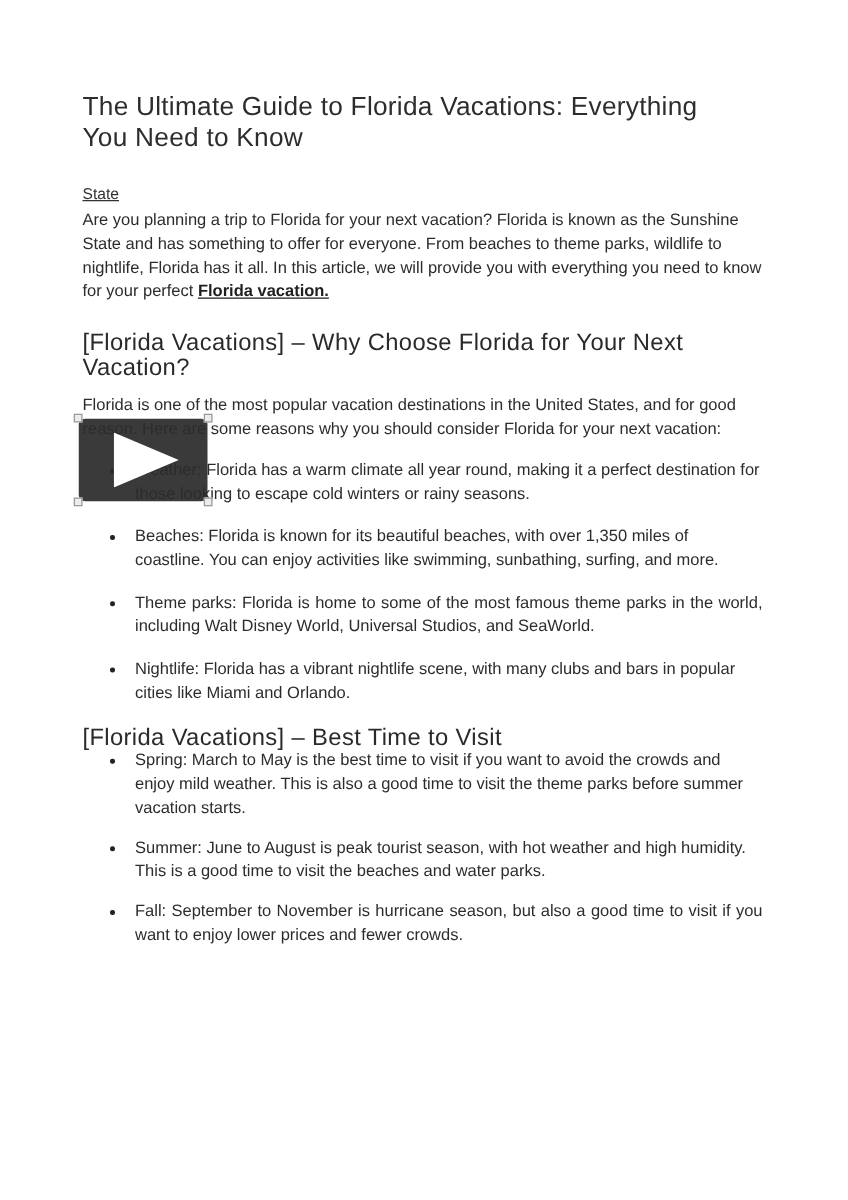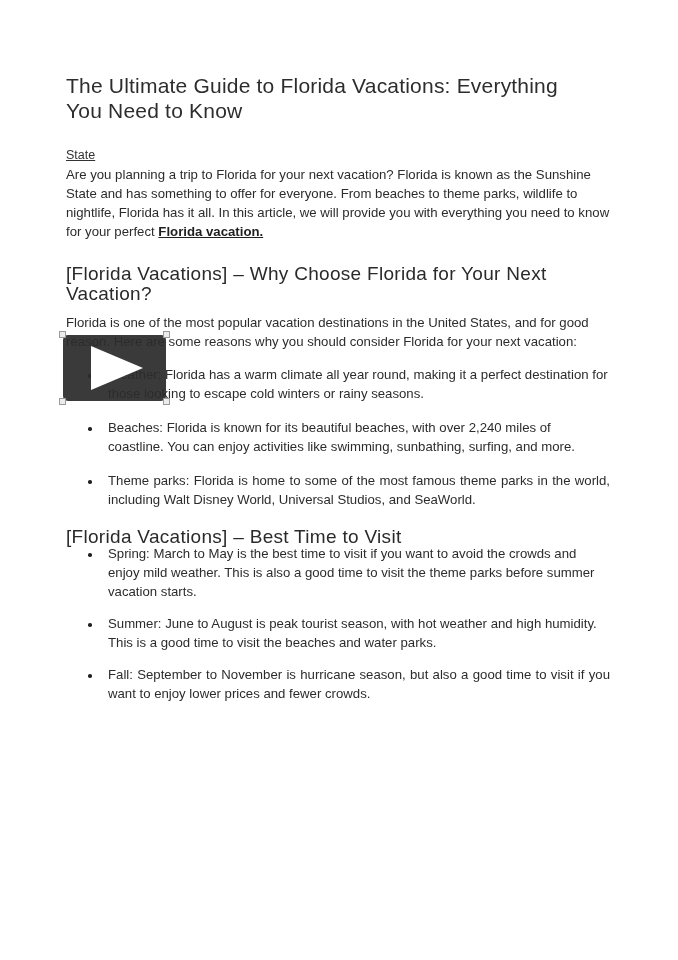--- a/index.html
+++ b/index.html
@@ -129,22 +129,23 @@
   <a class="category-link">State</a>
 
   <p class="intro"><span>Are you planning a trip to Florida for your next vacation? Florida is known as the Sunshine State and has something to offer for everyone. From beaches to theme parks, wildlife to nightlife, Florida has it all. In this article, we will provide you with everything you need to know for your perfect </span><a class="inline-link">Florida vacation.</a></p>
 
   <h2 class="heading-1">[Florida Vacations] – Why Choose Florida for Your Next Vacation?</h2>
 
   <p class="para-1">Florida is one of the most popular vacation destinations in the United States, and for good reason. Here are some reasons why you should consider Florida for your next vacation:</p>
 
   <ul class="list-1">
     <li>Weather: Florida has a warm climate all year round, making it a perfect destination for those looking to escape cold winters or rainy seasons.</li>
-    <li>Beaches: Florida is known for its beautiful beaches, with over 2,240 miles of coastline. You can enjoy activities like swimming, sunbathing, surfing, and more.</li>
+    <li>Beaches: Florida is known for its beautiful beaches, with over 1,350 miles of coastline. You can enjoy activities like swimming, sunbathing, surfing, and more.</li>
     <li class="justify">Theme parks: Florida is home to some of the most famous theme parks in the world, including Walt Disney World, Universal Studios, and SeaWorld.</li>
+    <li>Nightlife: Florida has a vibrant nightlife scene, with many clubs and bars in popular cities like Miami and Orlando.</li>
   </ul>
 
   <h2 class="heading-2">[Florida Vacations] – Best Time to Visit</h2>
 
 
   <ul class="list-2">
     <li>Spring: March to May is the best time to visit if you want to avoid the crowds and enjoy mild weather. This is also a good time to visit the theme parks before summer vacation starts.</li>
     <li>Summer: June to August is peak tourist season, with hot weather and high humidity. This is a good time to visit the beaches and water parks.</li>
     <li class="justify">Fall: September to November is hurricane season, but also a good time to visit if you want to enjoy lower prices and fewer crowds.</li>
   </ul>

